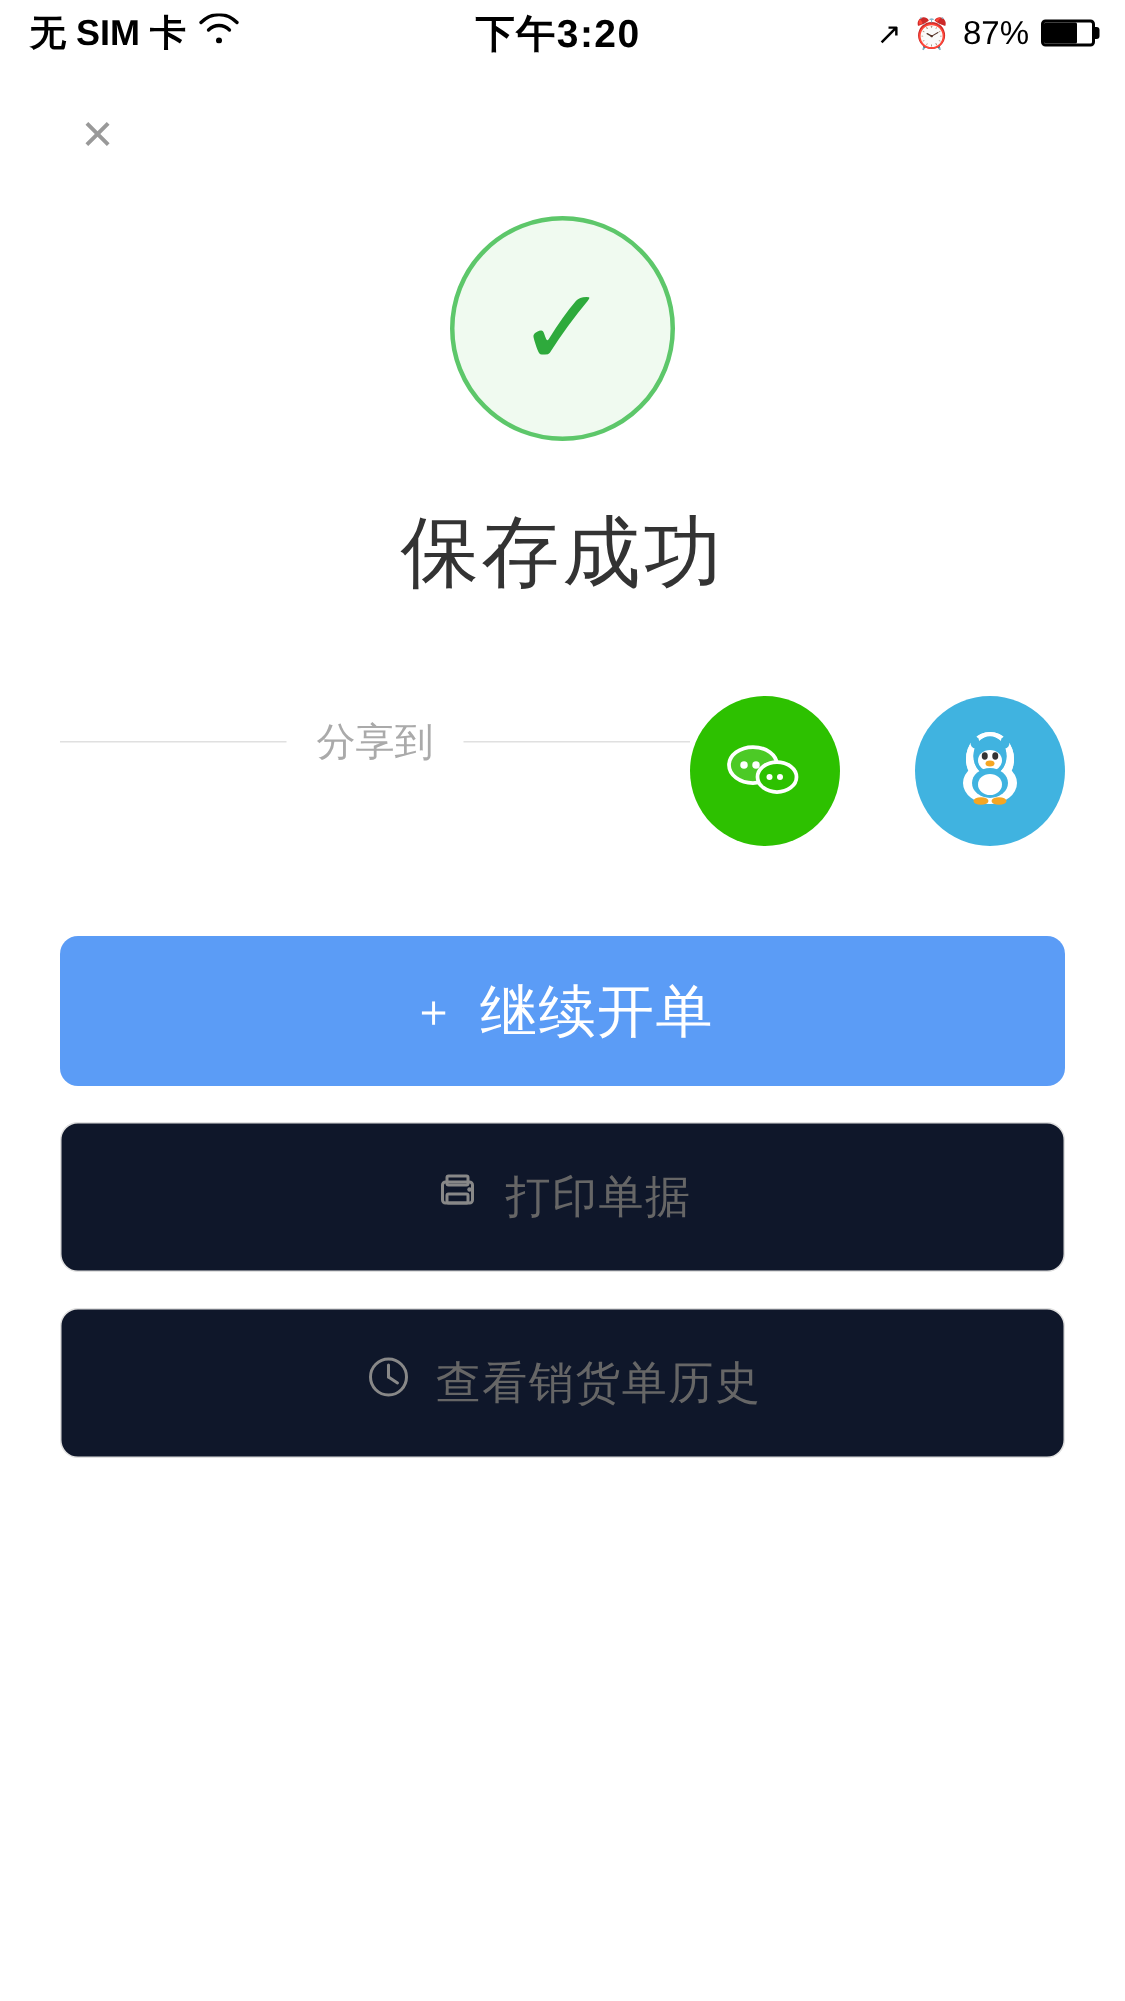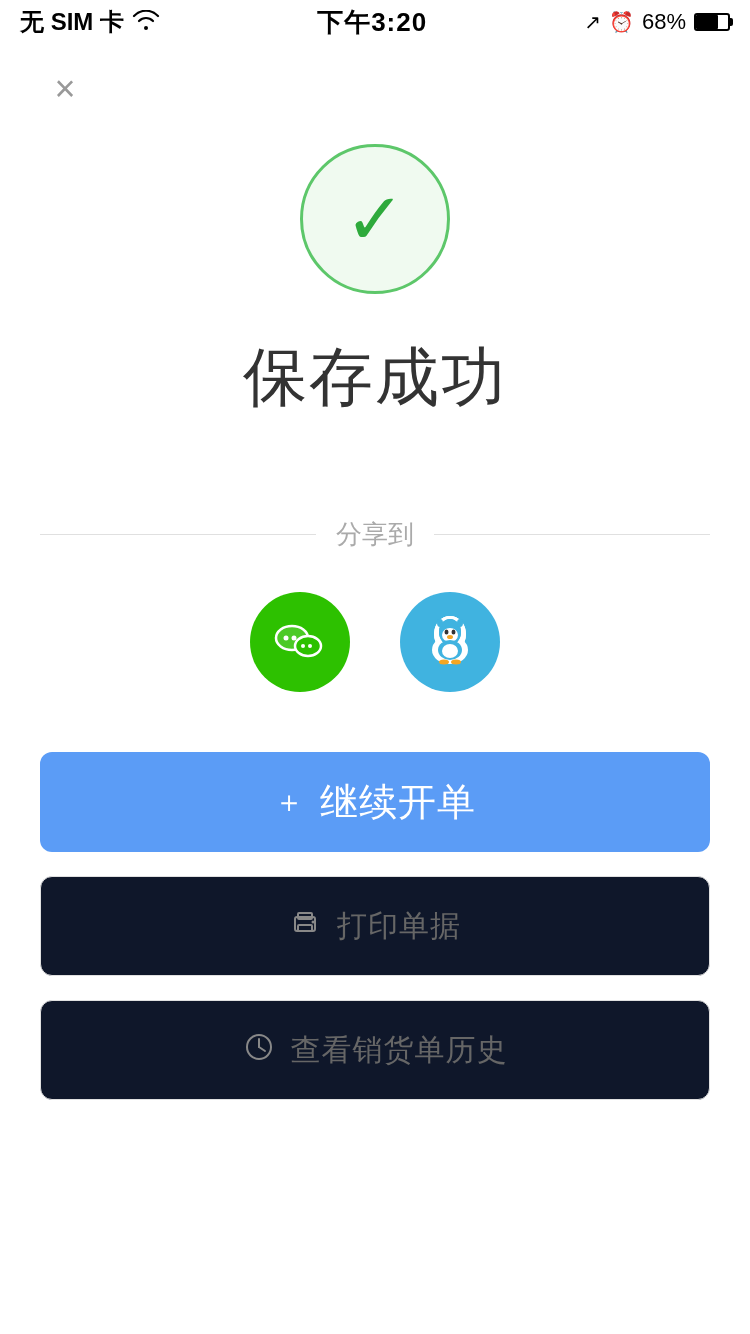--- a/index.html
+++ b/index.html
@@ -113,32 +113,32 @@
       margin-bottom: 40px;
     }
     .checkmark {
       font-size: 72px;
       color: #2eaa3c;
       line-height: 1;
     }
 
     
     .success-title {
-      font-size: 64px;
+      font-size: 52px;
       font-weight: 500;
       color: #333;
-      margin-bottom: 96px;
+      margin-bottom: 60px;
       letter-spacing: 2px;
     }
 
     
     .share-section {
       width: 100%;
       display: flex;
-      flex-direction: column;
+      flex-direction: row;
       align-items: center;
       margin-bottom: 60px;
     }
     .share-divider {
       width: 100%;
       display: flex;
       align-items: center;
       gap: 20px;
       margin-bottom: 40px;
     }
@@ -220,21 +220,21 @@
         <path d="M14 16a2 2 0 1 1 0 4 2 2 0 0 1 0-4z" fill="#000"></path>
         <path d="M7 11c1.9-1.9 4.4-3 7-3s5.1 1.1 7 3" stroke="#000" stroke-width="2.2" stroke-linecap="round" fill="none"></path>
         <path d="M2 6c3.3-3.3 7.8-5.3 12-5.3s8.7 2 12 5.3" stroke="#000" stroke-width="2.2" stroke-linecap="round" fill="none"></path>
       </svg>
     </span>
   </div>
   <div class="status-center">下午3:20</div>
   <div class="status-right">
     <span style="font-size:20px;">↗</span>
     <span style="font-size:20px;">⏰</span>
-    <span>68%</span>
+    <span>87%</span>
     <div class="battery-rect">
       <div class="battery-fill"></div>
     </div>
   </div>
 </div>
 
 <div class="main-content">
 
   <div class="close-btn">
     <span class="close-icon-svg">×</span>

